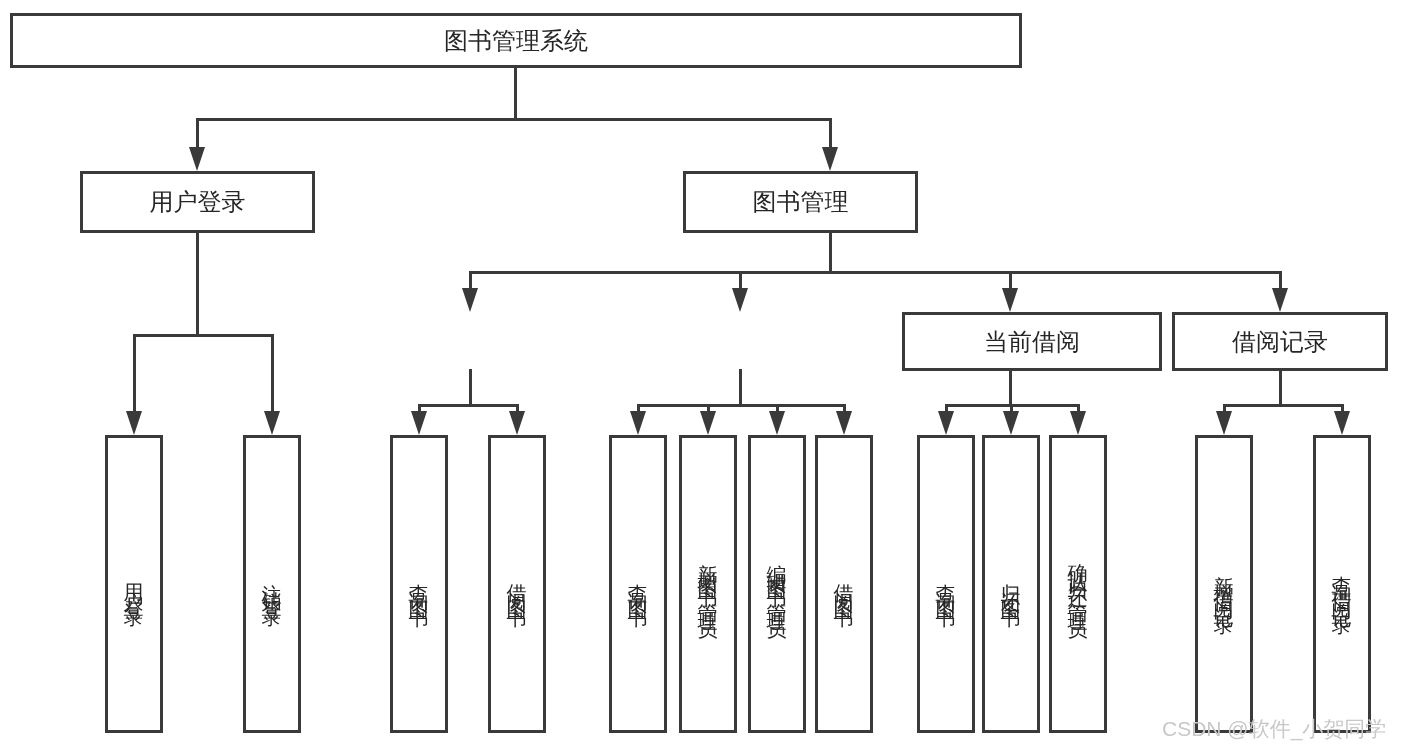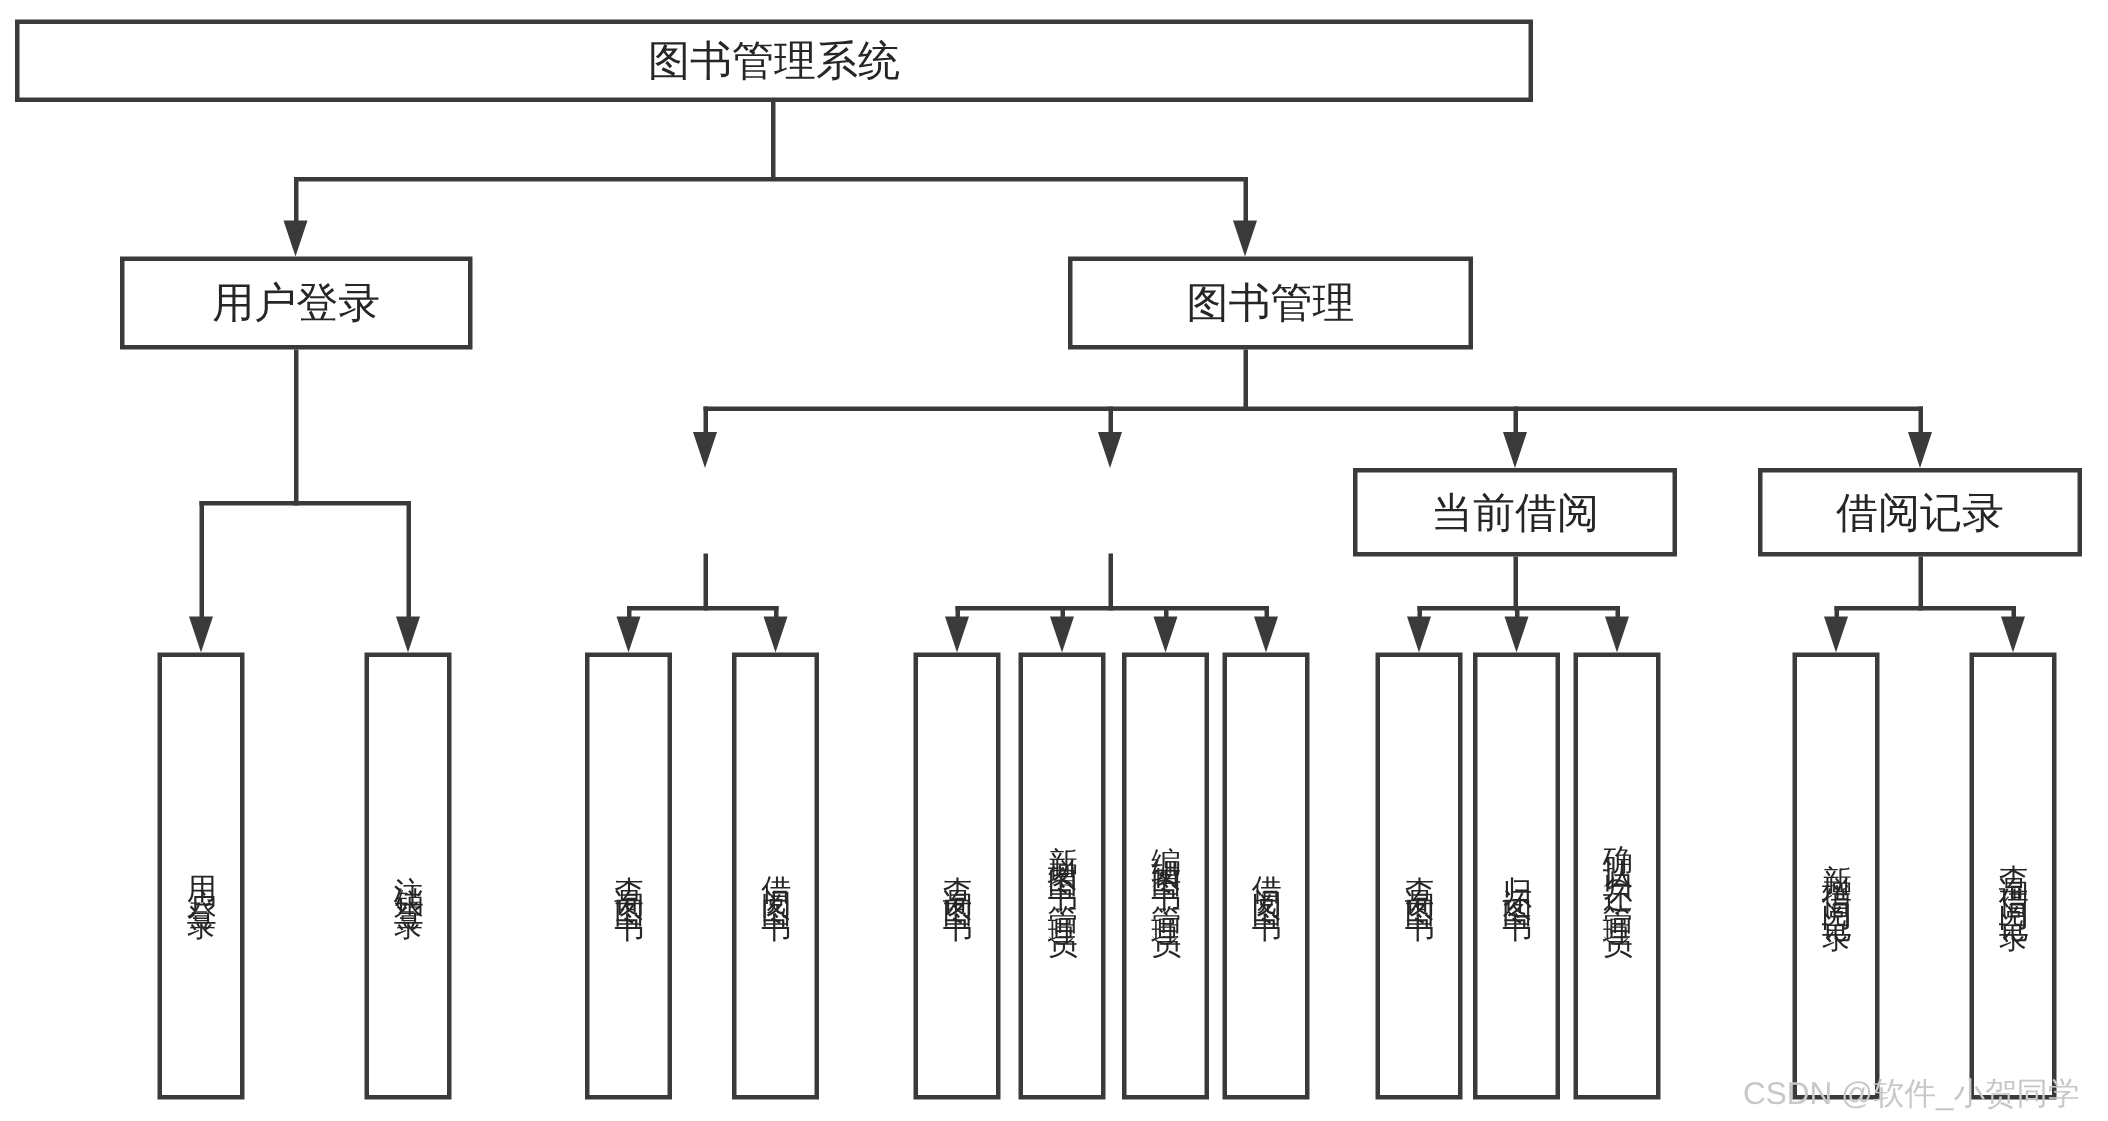--- a/index.html
+++ b/index.html
@@ -10,21 +10,21 @@
     overflow:hidden;
     font-family:"Liberation Sans", sans-serif;
   }
   .b{ 
     position:absolute;
     box-sizing:border-box;
     border:3px solid #3a3a3a;
     background:#ffffff;
     color:#262626;
     display:flex;align-items:center;justify-content:center;
-    font-size:28px;
+    font-size:24px;
     text-align:center;
   }
   .vb{ 
     writing-mode:vertical-rl;
     text-orientation:mixed;
     font-size:20px;
     letter-spacing:8px;
     line-height:1;
   }
   .v{ 
@@ -108,23 +108,23 @@
   <div class="v" style="left:1279px;top:369px;height:38px"></div>
   <div class="h" style="left:1223px;top:404px;width:121px"></div>
   <div class="v" style="left:1223px;top:404px;height:9px"></div>
   <div class="v" style="left:1341px;top:404px;height:9px"></div>
   <div class="a" style="left:1216px;top:411px"></div>
   <div class="a" style="left:1334px;top:411px"></div>
 
   <div class="b" style="left:10px;top:13px;width:1012px;height:55px">图书管理系统</div>
 
   <div class="b" style="left:80px;top:171px;width:235px;height:62px">用户登录</div>
-  <div class="b" style="left:712px;top:171px;width:270px;height:62px">图书管理</div>
+  <div class="b" style="left:683px;top:171px;width:235px;height:62px">图书管理</div>
 
-  <div class="b" style="left:902px;top:312px;width:216px;height:59px">当前借阅</div>
+  <div class="b" style="left:902px;top:312px;width:260px;height:59px">当前借阅</div>
   <div class="b" style="left:1172px;top:312px;width:216px;height:59px">借阅记录</div>
 
   <div class="b vb" style="left:105px;top:435px;width:58px;height:298px">用户登录</div>
   <div class="b vb" style="left:243px;top:435px;width:58px;height:298px">注销登录</div>
 
   <div class="b vb" style="left:390px;top:435px;width:58px;height:298px">查询图书</div>
   <div class="b vb" style="left:488px;top:435px;width:58px;height:298px">借阅图书</div>
 
   <div class="b vb" style="left:609px;top:435px;width:58px;height:298px">查询图书</div>
   <div class="b vb" style="left:679px;top:435px;width:58px;height:298px">新增图书（管理员）</div>

